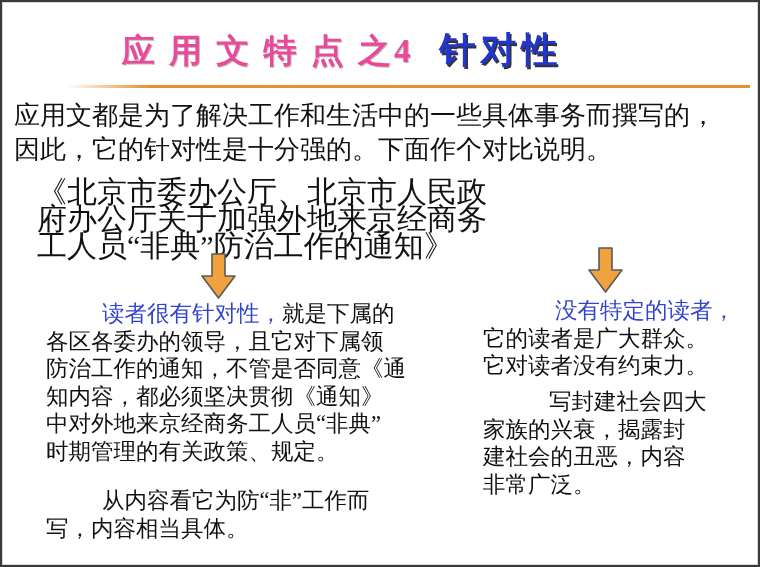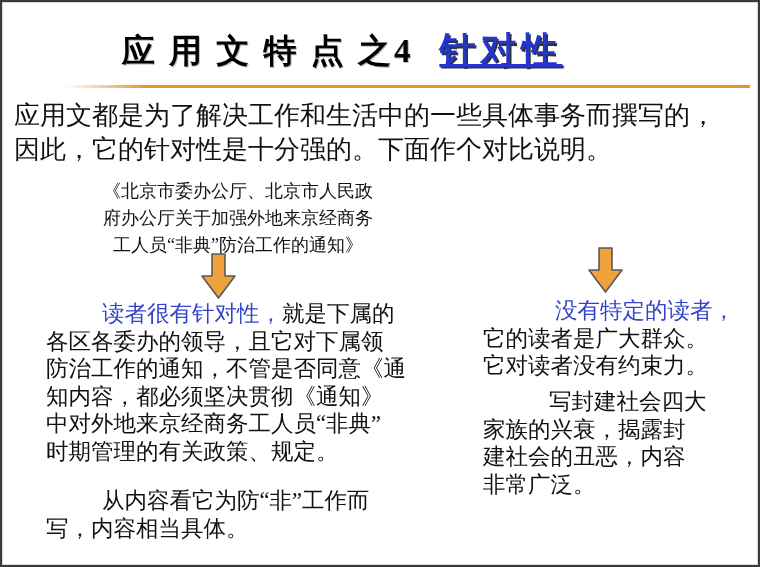--- a/index.html
+++ b/index.html
@@ -12,41 +12,40 @@
     box-shadow:inset 0 0 0 1px #d9d9d9;
     overflow:hidden;
     font-family:"Liberation Serif","DejaVu Serif",serif;
     color:#111111;
   }
   .title-row{
     position:absolute;top:24px;left:0;width:680px;
     text-align:center;white-space:nowrap;
   }
   .title-main{
-    font-size:33px;font-weight:bold;letter-spacing:3px;color:#000000;
+    font-size:33px;font-weight:bold;letter-spacing:3px;color:#ec4899;
     text-shadow:1px 1px 0 #bbbbbb;
   }
   .title-accent{
     font-size:36px;font-weight:bold;letter-spacing:5px;color:#2236CE;
     margin-left:26px;
     text-shadow:1.5px 1.5px 0 #333333;
-    text-decoration:underline;
   }
   .title-divider{
     position:absolute;top:83px;left:64px;width:684px;height:3px;
     background:linear-gradient(to right, rgba(232,146,47,0), #E8922F 12%, #E8922F);
   }
   .intro{
     position:absolute;top:97px;left:12px;width:744px;
     font-size:26px;line-height:34px;
   }
   .line{white-space:nowrap;}
   .notice-title{
     position:absolute;top:176px;left:35px;width:402px;
-    font-size:18px;line-height:27px;text-align:center;
+    font-size:30px;line-height:27px;text-align:center;
   }
   .novel-title{
     position:absolute;top:203px;left:478px;width:265px;
     font-size:22.5px;line-height:27px;text-align:center;
   }
   .arrow{position:absolute;width:35px;height:46px;}
   .arrow-left{left:199px;top:251px;}
   .arrow-right{left:586px;top:245px;}
   .body-par{font-size:22.5px;line-height:27.5px;position:absolute;}
   .notice-par1{top:298px;left:44px;width:408px;}

